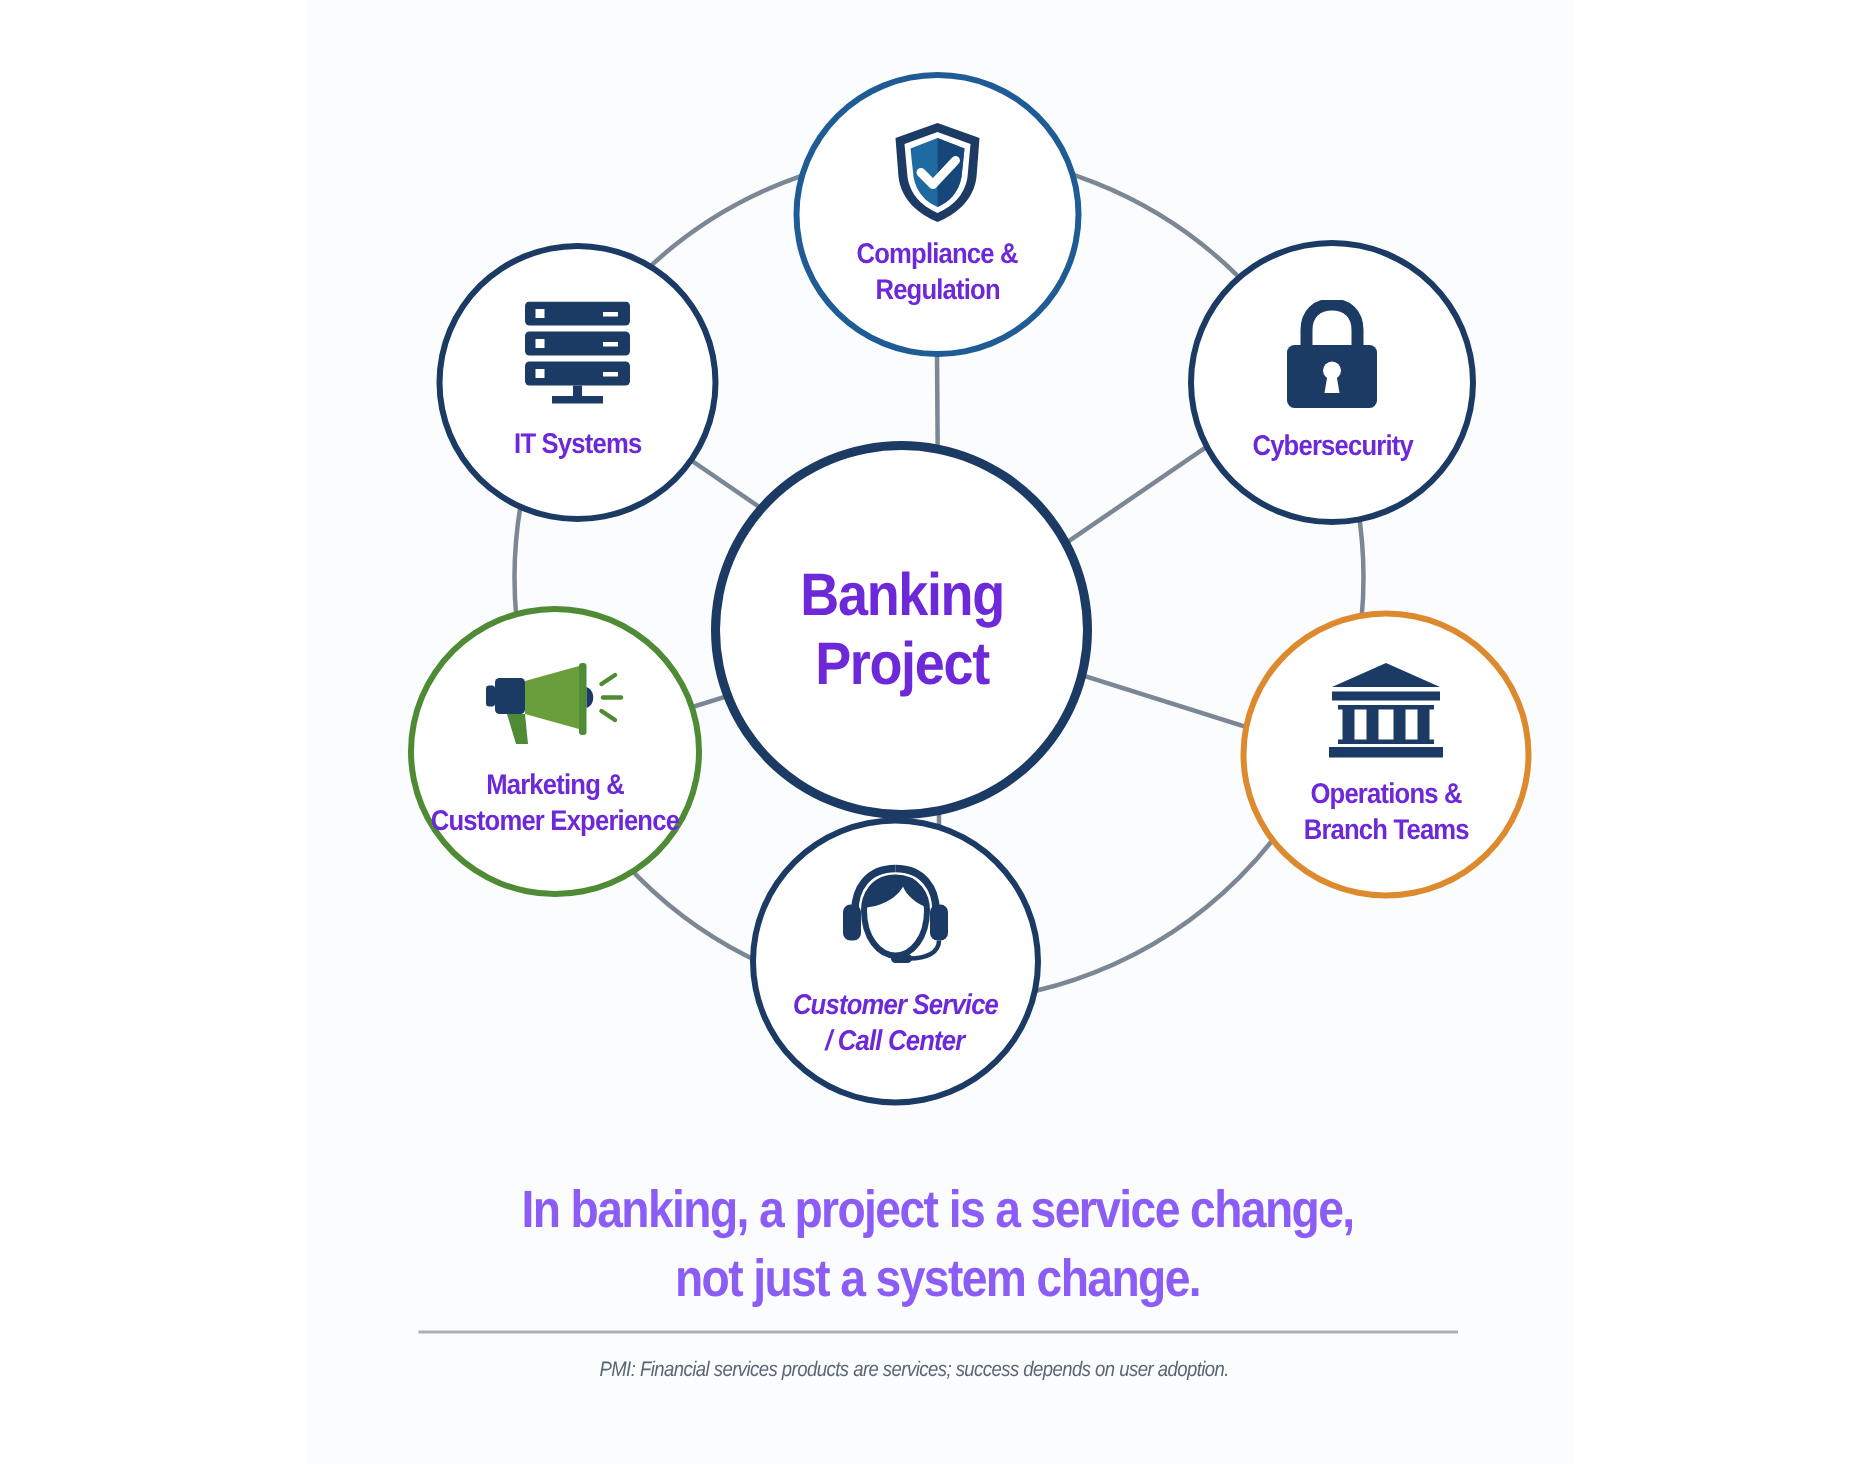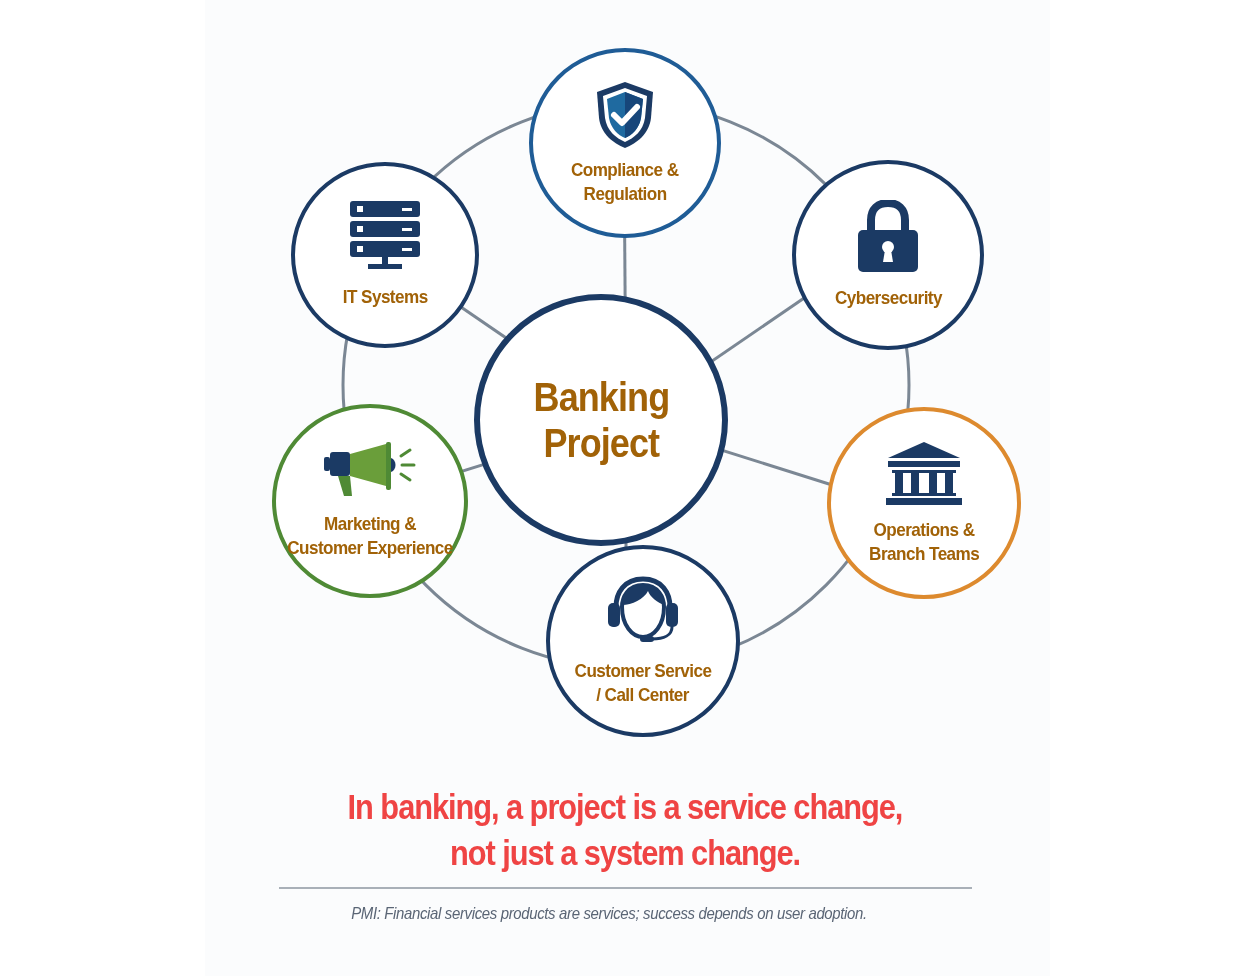--- a/index.html
+++ b/index.html
@@ -5,34 +5,34 @@
   html, body { margin:0; padding:0; }
   body {
     width:1240px; height:976px; background:#ffffff; position:relative; overflow:hidden;
     font-family:"Liberation Sans", sans-serif;
   }
   .panel { position:absolute; left:205px; top:0; width:845px; height:976px; background:#fbfcfd; }
   svg.links { position:absolute; left:0; top:0; width:1240px; height:976px; }
   .node {
     position:absolute; box-sizing:border-box; border-radius:50%; background:#ffffff;
     border:4px solid #1b3a64; display:flex; flex-direction:column; align-items:center; justify-content:center;
-    color:#a16207; text-align:center;
+    color:#6d28d9; text-align:center;
   }
   .node .label { font-weight:bold; font-size:19px; line-height:24px; letter-spacing:-0.6px; transform:scaleX(0.9); white-space:nowrap; }
   .node .icon { display:block; margin-bottom:8px; }
   .center-node .label { font-size:40px; line-height:46px; letter-spacing:-1px; }
   .headline {
     position:absolute; left:200px; top:784px; width:850px; text-align:center;
-    color:#ef4444; font-weight:bold; font-size:35px; line-height:46px; letter-spacing:-1.2px;
+    color:#8b5cf6; font-weight:bold; font-size:35px; line-height:46px; letter-spacing:-1.2px;
   }
   .headline span { display:block; transform:scaleX(0.88); }
   .divider { position:absolute; left:279px; top:887px; width:693px; height:2px; background:#a9b0b8; }
   .footnote {
     position:absolute; left:200px; top:904px; width:818px; text-align:center;
-    color:#5a6575; font-style:italic; font-size:17px; letter-spacing:-0.4px;
+    color:#5a6575; font-style:italic; font-size:14px; letter-spacing:-0.4px;
   }
   .footnote span { display:inline-block; transform:scaleX(0.88); }
 </style>
 </head>
 <body>
 
 <div class="panel"></div>
 
 <svg class="links" viewBox="0 0 1240 976">
 
@@ -110,21 +110,21 @@
     <rect x="27" y="32" width="8" height="22" fill="#1b3a64"></rect>
     <rect x="45" y="32" width="8" height="22" fill="#1b3a64"></rect>
     <rect x="61" y="32" width="8" height="22" fill="#1b3a64"></rect>
     <rect x="8" y="53" width="64" height="3" fill="#1b3a64"></rect>
     <rect x="2" y="58" width="76" height="7" fill="#1b3a64"></rect>
   </svg>
   <span class="label" style="margin-top:4px;">Operations &amp;</span>
   <span class="label">Branch Teams</span>
 </div>
 
-<div class="node" style="left:546px; top:545px; width:194px; height:192px;">
+<div class="node" style="left:500px; top:545px; width:194px; height:192px;font-style:italic;">
   <svg class="icon" width="86" height="72" viewBox="0 0 86 72">
     <path d="M43 4 C24 4 16 18 16 32 V40" fill="none" stroke="#1b3a64" stroke-width="5"></path>
     <path d="M43 4 C62 4 70 18 70 32 V40" fill="none" stroke="#1b3a64" stroke-width="5"></path>
     <path d="M43 10 C28 10 22 22 22 32 C22 50 32 62 43 62 C54 62 64 50 64 32 C64 22 58 10 43 10 Z" fill="none" stroke="#1b3a64" stroke-width="4"></path>
     <path d="M22 30 C22 16 32 10 43 10 C56 10 64 18 64 30 C58 28 50 22 48 16 C44 24 32 30 22 30 Z" fill="#1b3a64"></path>
     <rect x="8" y="28" width="12" height="24" rx="5" fill="#1b3a64"></rect>
     <rect x="66" y="28" width="12" height="24" rx="5" fill="#1b3a64"></rect>
     <path d="M72 52 C72 60 64 64 52 64" fill="none" stroke="#1b3a64" stroke-width="3"></path>
     <rect x="40" y="61" width="14" height="6" rx="3" fill="#1b3a64"></rect>
   </svg>

